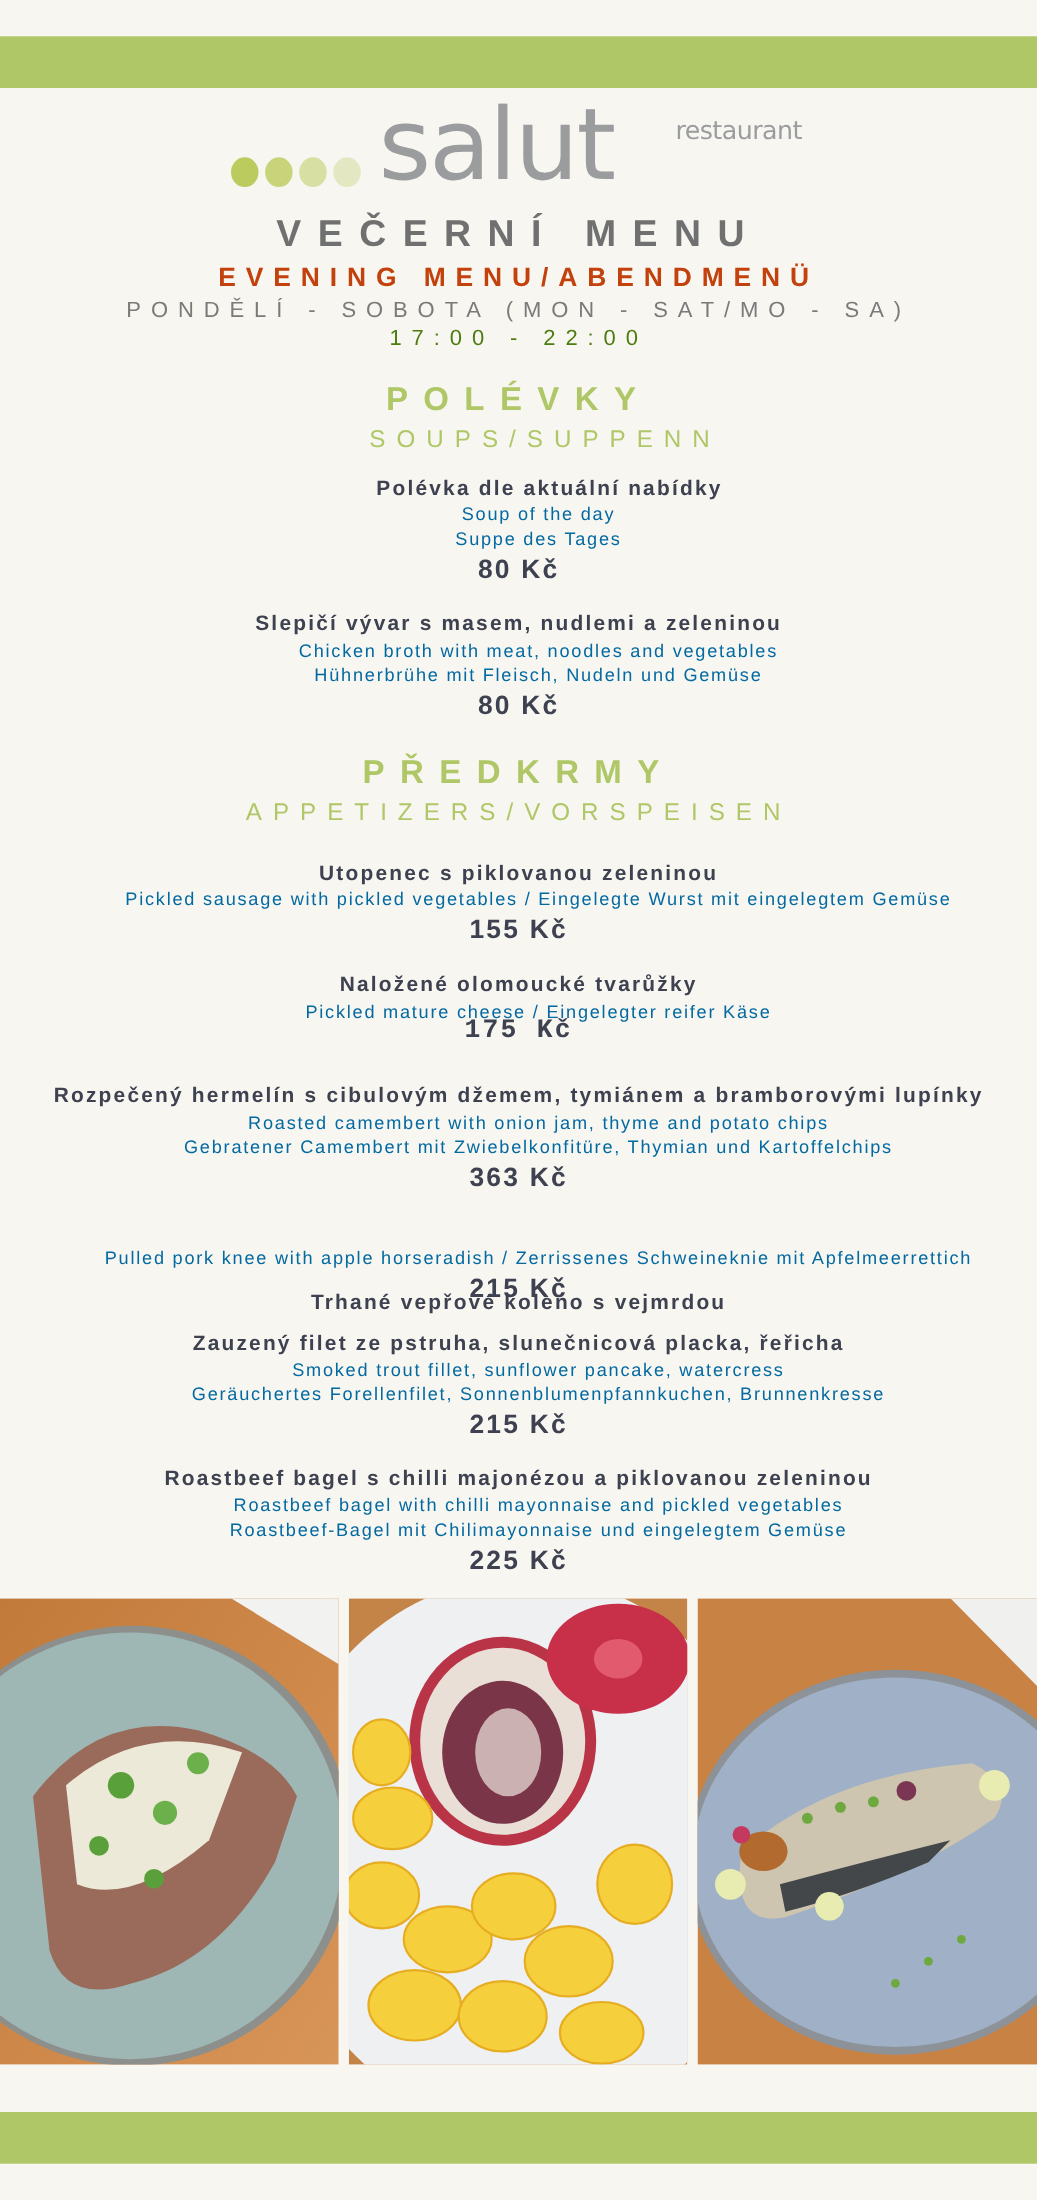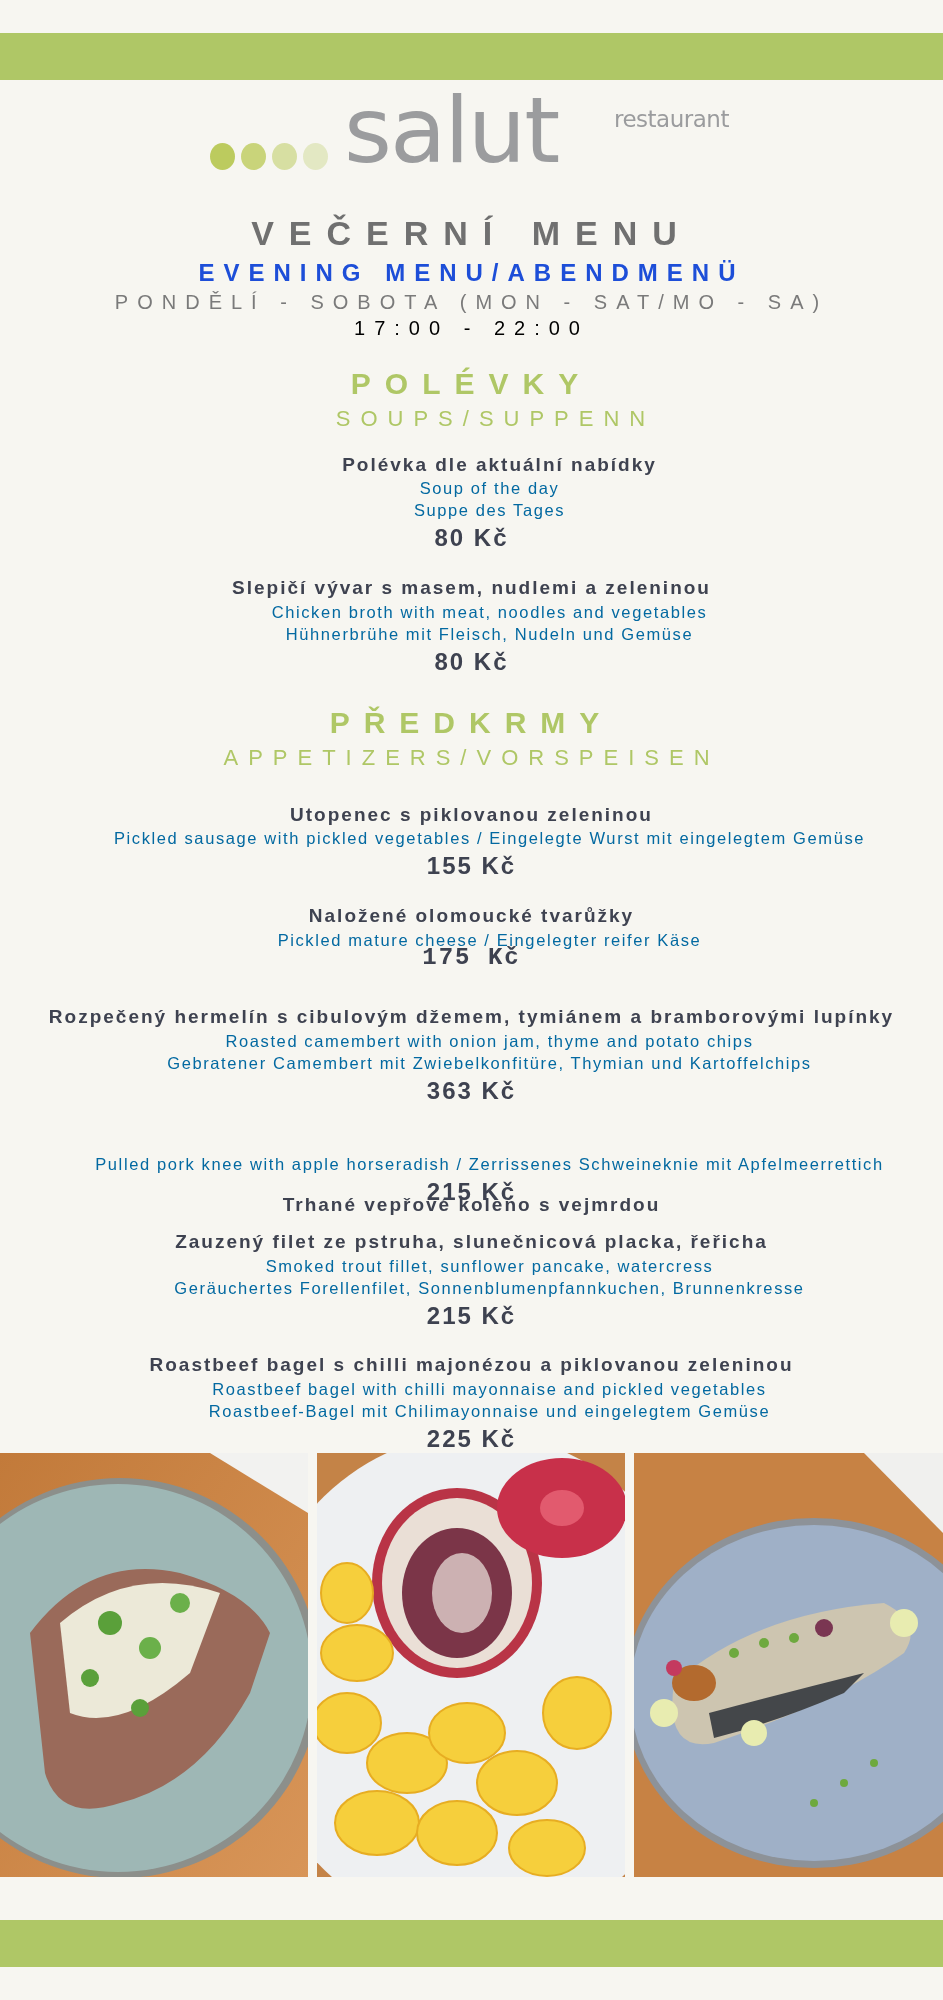--- a/index.html
+++ b/index.html
@@ -8,25 +8,25 @@
     font-family: "Liberation Sans", sans-serif; color: #3e4250;
   }
   .band { position: absolute; left: 0; width: 943px; background: #afc766; }
   .band.top { top: 33px; height: 47px; }
   .band.bottom { top: 1920px; height: 47px; }
   .logo-word { position: absolute; left: 344px; top: 86px; font-size: 92px; color: #9b9c9e;
     letter-spacing: -2px; line-height: 1; font-family: "DejaVu Sans", sans-serif; transform: scaleY(0.98); }
   .logo-sub { position: absolute; left: 614px; top: 106px; font-size: 23px; color: #9b9c9e;
     font-family: "DejaVu Sans", sans-serif; letter-spacing: -0.5px; }
 
-  .center { position: absolute; left: 0; width: 943px; text-align: center; white-space: nowrap; margin-top: 20px; }
+  .center { position: absolute; left: 0; width: 943px; text-align: center; white-space: nowrap; }
   .h1 { top: 194px; font-size: 34px; font-weight: bold; letter-spacing: 15px; color: #707070; }
-  .h2 { top: 239px; font-size: 24px; font-weight: bold; letter-spacing: 9px; color: #1d4ed8; }
+  .h2 { top: 239px; font-size: 24px; font-weight: bold; letter-spacing: 9px; color: #c2410c; }
   .h3 { top: 271px; font-size: 20px; letter-spacing: 9px; color: #7a7a7a; }
-  .h4 { top: 297px; font-size: 20px; letter-spacing: 9px; color: #000000; }
+  .h4 { top: 297px; font-size: 20px; letter-spacing: 9px; color: #4d7c0f; }
 
   .sec-title { font-size: 30px; font-weight: bold; letter-spacing: 14px; color: #afc766; }
   .sec-sub { font-size: 22px; letter-spacing: 10px; color: #afc766; }
 
   .item-name { font-size: 19px; font-weight: bold; letter-spacing: 2px; color: #3e4250; }
   .item-desc { font-size: 16.5px; letter-spacing: 1.6px; color: #0369a1; padding-left: 18px; }
   .item-price { font-size: 24px; font-weight: bold; letter-spacing: 2px; color: #3e4250; }
 
   .photo { position: absolute; top: 1453px; height: 424px; overflow: hidden; }
   .photo svg { display: block; }

